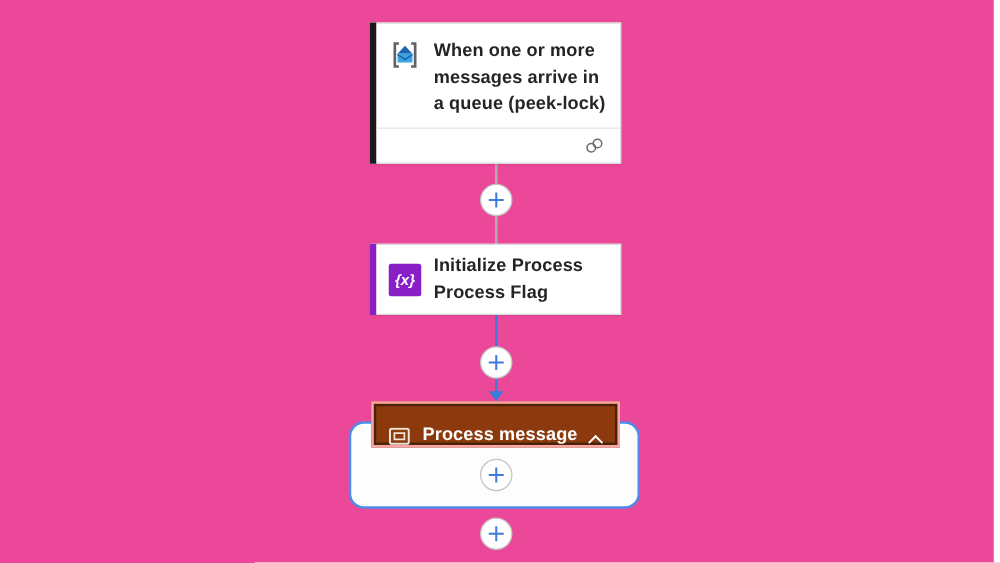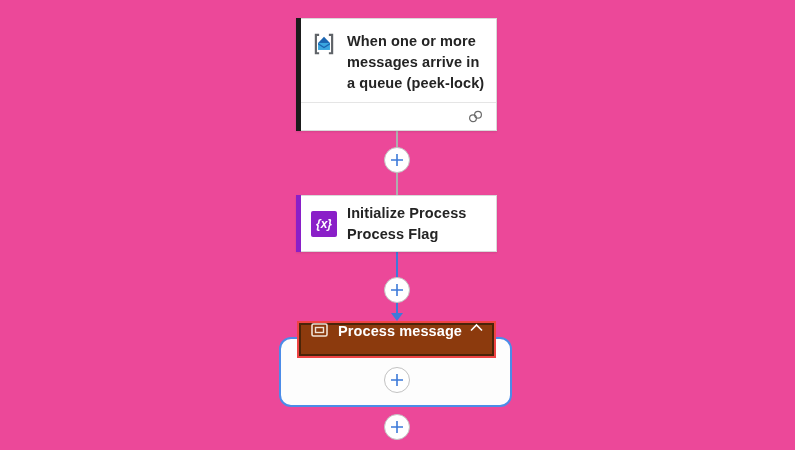--- a/index.html
+++ b/index.html
@@ -48,22 +48,22 @@
     border:1px solid #c2c2c2;box-sizing:border-box;display:flex;align-items:center;
     justify-content:center;z-index:4;cursor:pointer;
   }
   
   .scope-container{
     position:absolute;left:279px;top:337px;width:233px;height:70px;
     border:2px solid #4c8ce8;border-radius:12px;background:#fdfdfd;box-sizing:border-box;z-index:1;
   }
   .scope-header{
     position:absolute;left:297px;top:321px;width:199px;height:37px;box-sizing:border-box;
-    background:#8c3a0d;border:2px solid #ef4444;box-shadow:inset 0 0 0 2px #4a2408;
-    display:flex;align-items:flex-start;padding:0 10px 0 12px;z-index:3;cursor:pointer;
+    background:#8c3a0d;border:2px solid #fca5a5;box-shadow:inset 0 0 0 2px #4a2408;
+    display:flex;align-items:flex-end;padding:0 10px 0 12px;z-index:3;cursor:pointer;
   }
   .scope-title{font-size:14.5px;font-weight:600;color:#ffffff;margin-left:10px;letter-spacing:0.1px;}
   .chevron-wrap{margin-left:auto;display:flex;align-items:center;}
 </style>
 </head>
 <body>
 
 <div class="canvas">
 
   <div class="line line-gray" style="left:396px;top:131px;height:64px;"></div>

